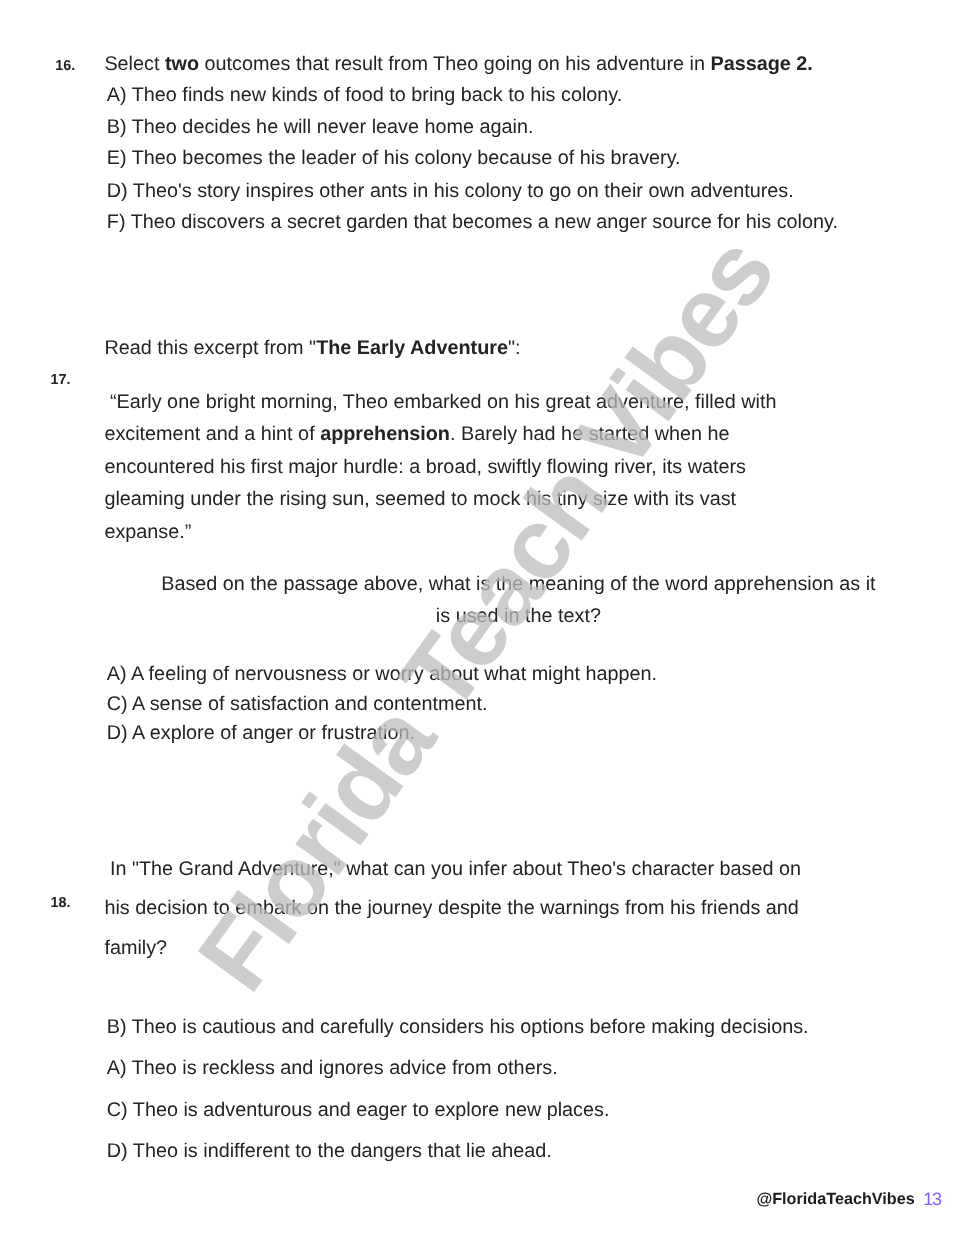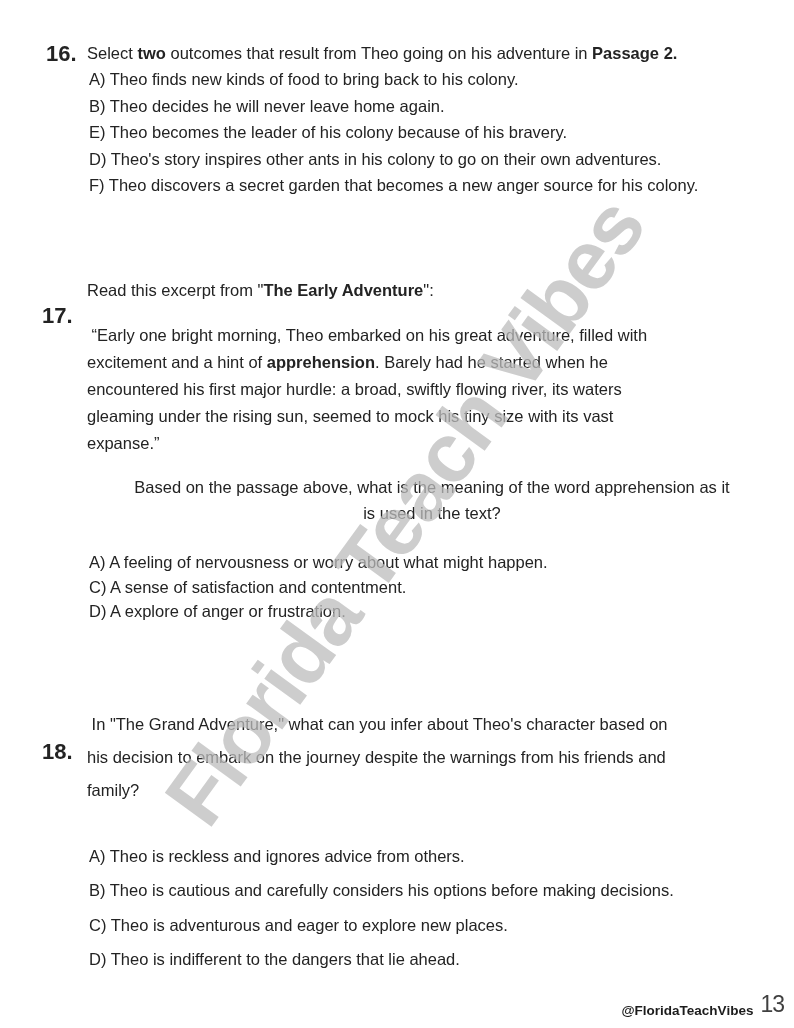--- a/index.html
+++ b/index.html
@@ -26,21 +26,21 @@
     opacity: 0.75;
     white-space: nowrap;
     z-index: 5;
     pointer-events: none;
   }
 
   section { position: absolute; left: 87px; right: 28px; z-index: 1; }
   .qnum {
     position: absolute;
     font-weight: 700;
-    font-size: 22px;
+    font-size: 12px;
     line-height: 20px;
     z-index: 1;
   }
   p, .line, .opt { margin: 0; white-space: pre-wrap; }
   b { font-weight: 700; }
 
   
   #q16 { top: 40px; }
   #q16 .prompt { line-height: 26px; }
   #q16 .opt { line-height: 26.5px; margin-left: 2px; }
@@ -60,25 +60,25 @@
   #q18-question { top: 708px; width: 690px; }
   #q18-question .line { line-height: 33px; }
   #q18-num { left: 42px; top: 742px; }
   #q18-options { top: 844px; margin-left: 2px; }
   #q18-options .opt { line-height: 24px; margin-bottom: 10.3px; }
 
   
   .footer {
     position: absolute;
     right: 10px; top: 991px;
-    display: flex; align-items: flex-end; gap: 7px;
+    display: flex; align-items: flex-start; gap: 7px;
     z-index: 6;
   }
   .footer .handle { font-weight: 700; font-size: 13.5px; color: #1c1c1c; }
-  .footer .pagenum { font-size: 23px; color: #404040; letter-spacing: -1px; }
+  .footer .pagenum { font-size: 15px; color: #8b5cf6; letter-spacing: -1px; }
 </style>
 </head>
 <body>
 
 <div class="page">
 
   <div class="watermark">Florida Teach Vibes</div>
 
   <div class="qnum" id="q16-num">16.</div>
   <section id="q16">
@@ -113,22 +113,22 @@
     <div class="opt">D) A explore of anger or frustration.</div>
   </section>
 
   <section id="q18-question">
     <p class="line"> In "The Grand Adventure," what can you infer about Theo's character based on</p>
     <p class="line">his decision to embark on the journey despite the warnings from his friends and</p>
     <p class="line">family?</p>
   </section>
   <div class="qnum" id="q18-num">18.</div>
   <section id="q18-options">
+    <div class="opt">B) Theo is cautious and carefully considers his options before making decisions.</div>
     <div class="opt">A) Theo is reckless and ignores advice from others.</div>
-    <div class="opt">B) Theo is cautious and carefully considers his options before making decisions.</div>
     <div class="opt">C) Theo is adventurous and eager to explore new places.</div>
     <div class="opt">D) Theo is indifferent to the dangers that lie ahead.</div>
   </section>
 
   <div class="footer">
     <span class="handle">@FloridaTeachVibes</span>
     <span class="pagenum">13</span>
   </div>
 
 </div>

